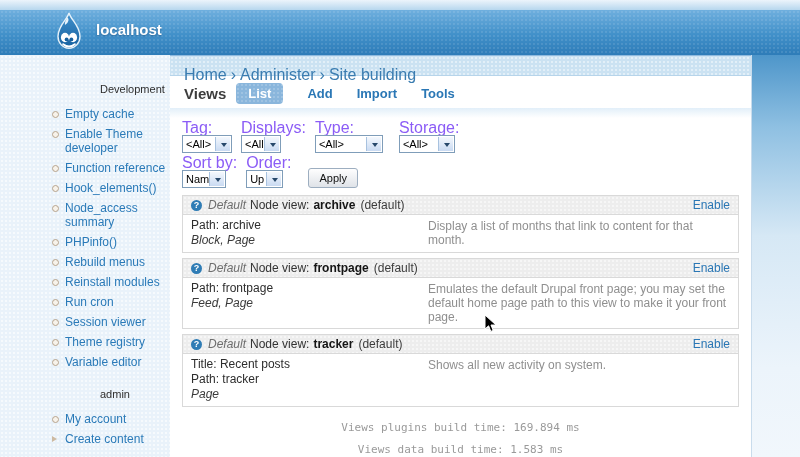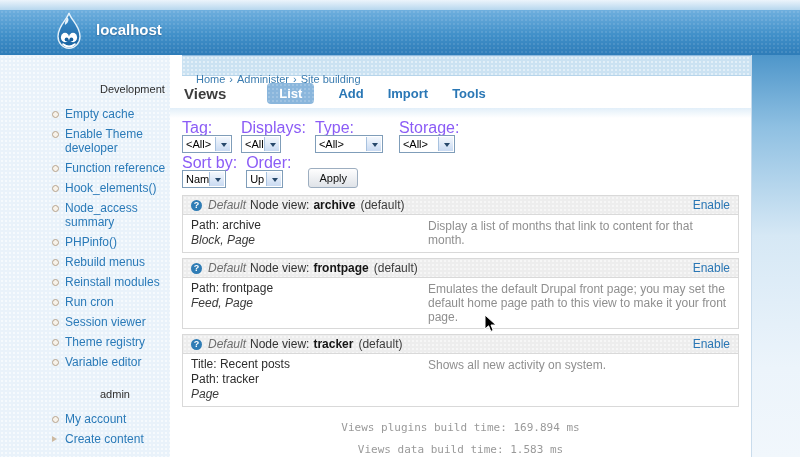--- a/index.html
+++ b/index.html
@@ -37,25 +37,25 @@
   #bg-right{position:absolute;left:752px;top:55px;width:48px;height:402px;
             background:linear-gradient(#4e96ca 0%,#8fc0e2 18%,#d6e8f5 45%,#ecf4fb 78%,#f1f7fc 100%);}
 
   
   #panel{position:absolute;left:170px;top:55px;width:582px;height:402px;
          background:#fff;border-right:1px solid #c9dcec;box-sizing:border-box;}
   .breadcrumb{height:21px;box-sizing:border-box;background-color:#cbe2f2;
               background-image:radial-gradient(rgba(255,255,255,.45) 26%,rgba(0,0,0,0) 27%);
               background-size:4px 4px;
               border-top:1px solid #8fbade;border-bottom:1px solid #b6d4ea;
-              padding:17px 0 0 14px;font-size:11px;margin-left:12px;}
+              padding:10px 0 0 14px;font-size:16px;}
   .breadcrumb a{color:#3a7cb0;text-decoration:none;}
   .crumb-sep{color:#3a7cb0;margin:0 4px;}
 
-  .title-row{display:flex;align-items:center;padding:7px 14px 4px;gap:31px;}
+  .title-row{display:flex;align-items:center;padding:7px 14px 4px;}
   h1.page-title{margin:0;font-size:15px;font-weight:bold;color:#3d3d3d;}
   .tabs{display:flex;align-items:center;margin-left:10px;justify-content:flex-end;}
   .tab{font-size:13px;font-weight:bold;color:#2a77b5;text-decoration:none;margin-right:24px;}
   .tab.active{background-color:#8ab6dc;
               background-image:radial-gradient(rgba(255,255,255,.18) 26%,rgba(0,0,0,0) 27%);
               background-size:4px 4px;
               color:#fff;padding:3px 12px;border-radius:4px;}
   .fade-band{height:10px;background:linear-gradient(#e2eff9,#ffffff);}
 
   

